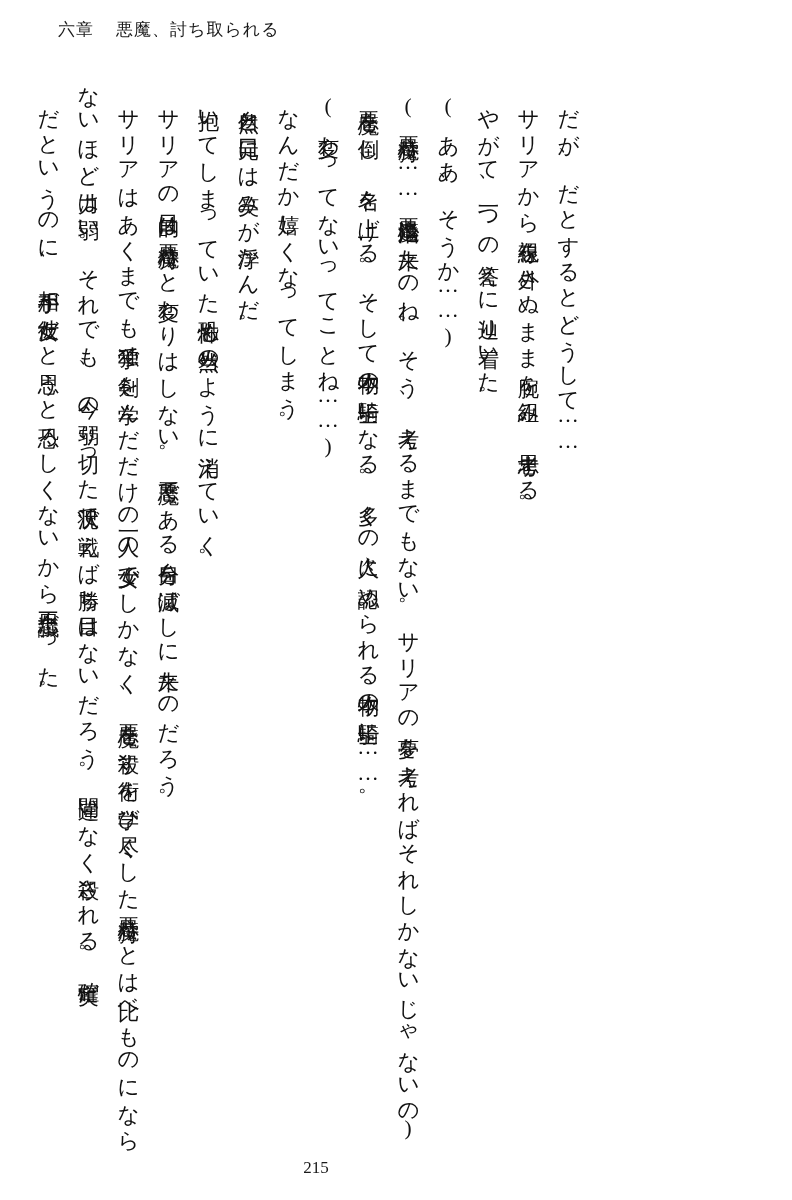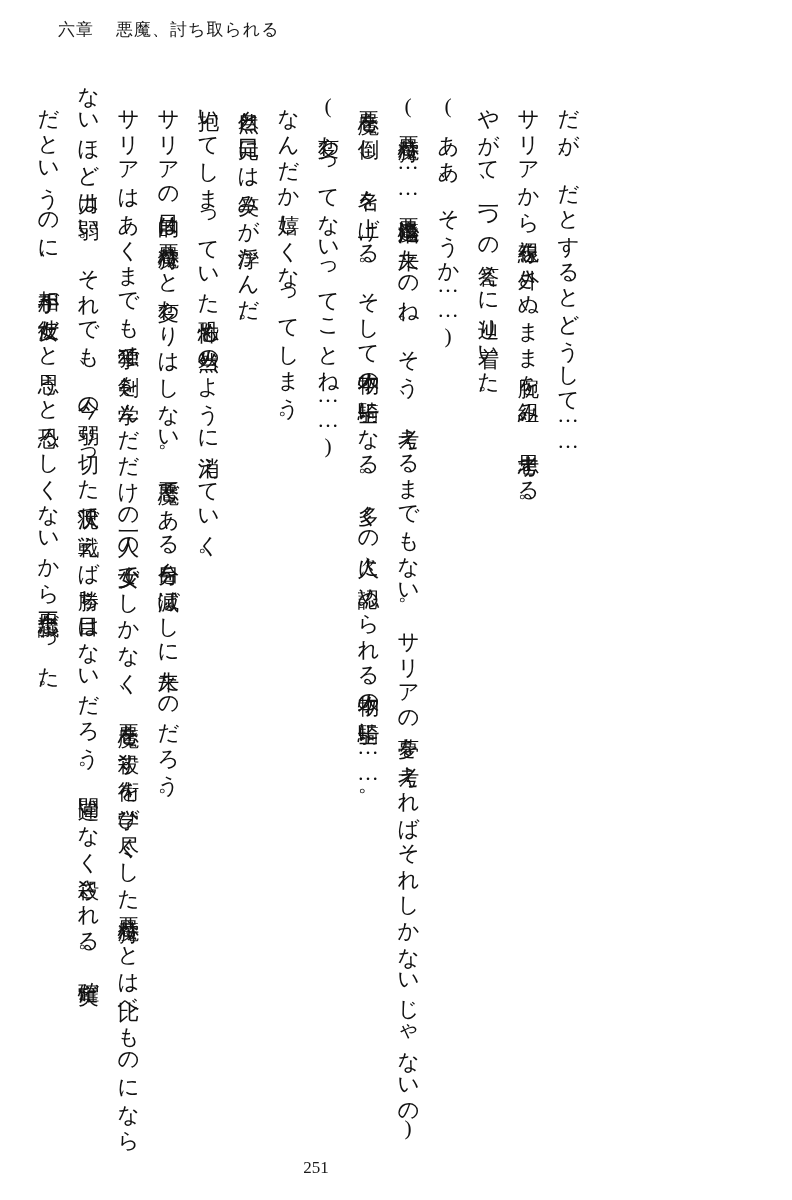--- a/index.html
+++ b/index.html
@@ -79,15 +79,15 @@
     <p class="indent">悪魔を倒し、名を上げる。そして本物の騎士になる。多くの人々に認められる本物の騎士に……。</p>
     <p class="indent">(変わってないってことね……)</p>
     <p class="indent">なんだか嬉しくなってしまう。</p>
     <p class="indent">自然と口元には笑みが浮かんだ。</p>
     <p class="indent">抱いてしまっていた恐怖も当然のように消えていく。</p>
     <p class="indent">サリアの目的は悪魔狩りと変わりはしない。悪魔である自分を滅ぼしに来たのだろう。</p>
     <p class="indent">サリアはあくまでも独学で剣を学んだだけの一人の少女でしかなく、悪魔を殺す術を学び尽くした悪魔狩りとは比べものにならないほど力は弱い。それでも、今の弱り切った状況で戦えば勝ち目はないだろう。間違いなく殺される。確実だ。</p>
     <p class="indent">だというのに、相手が彼女だと思うと恐ろしくないから不思議だった。</p>
   </div>
 
-  <div class="page-number">251</div>
+  <div class="page-number">215</div>
 
 </div>
 
 </body></html>

